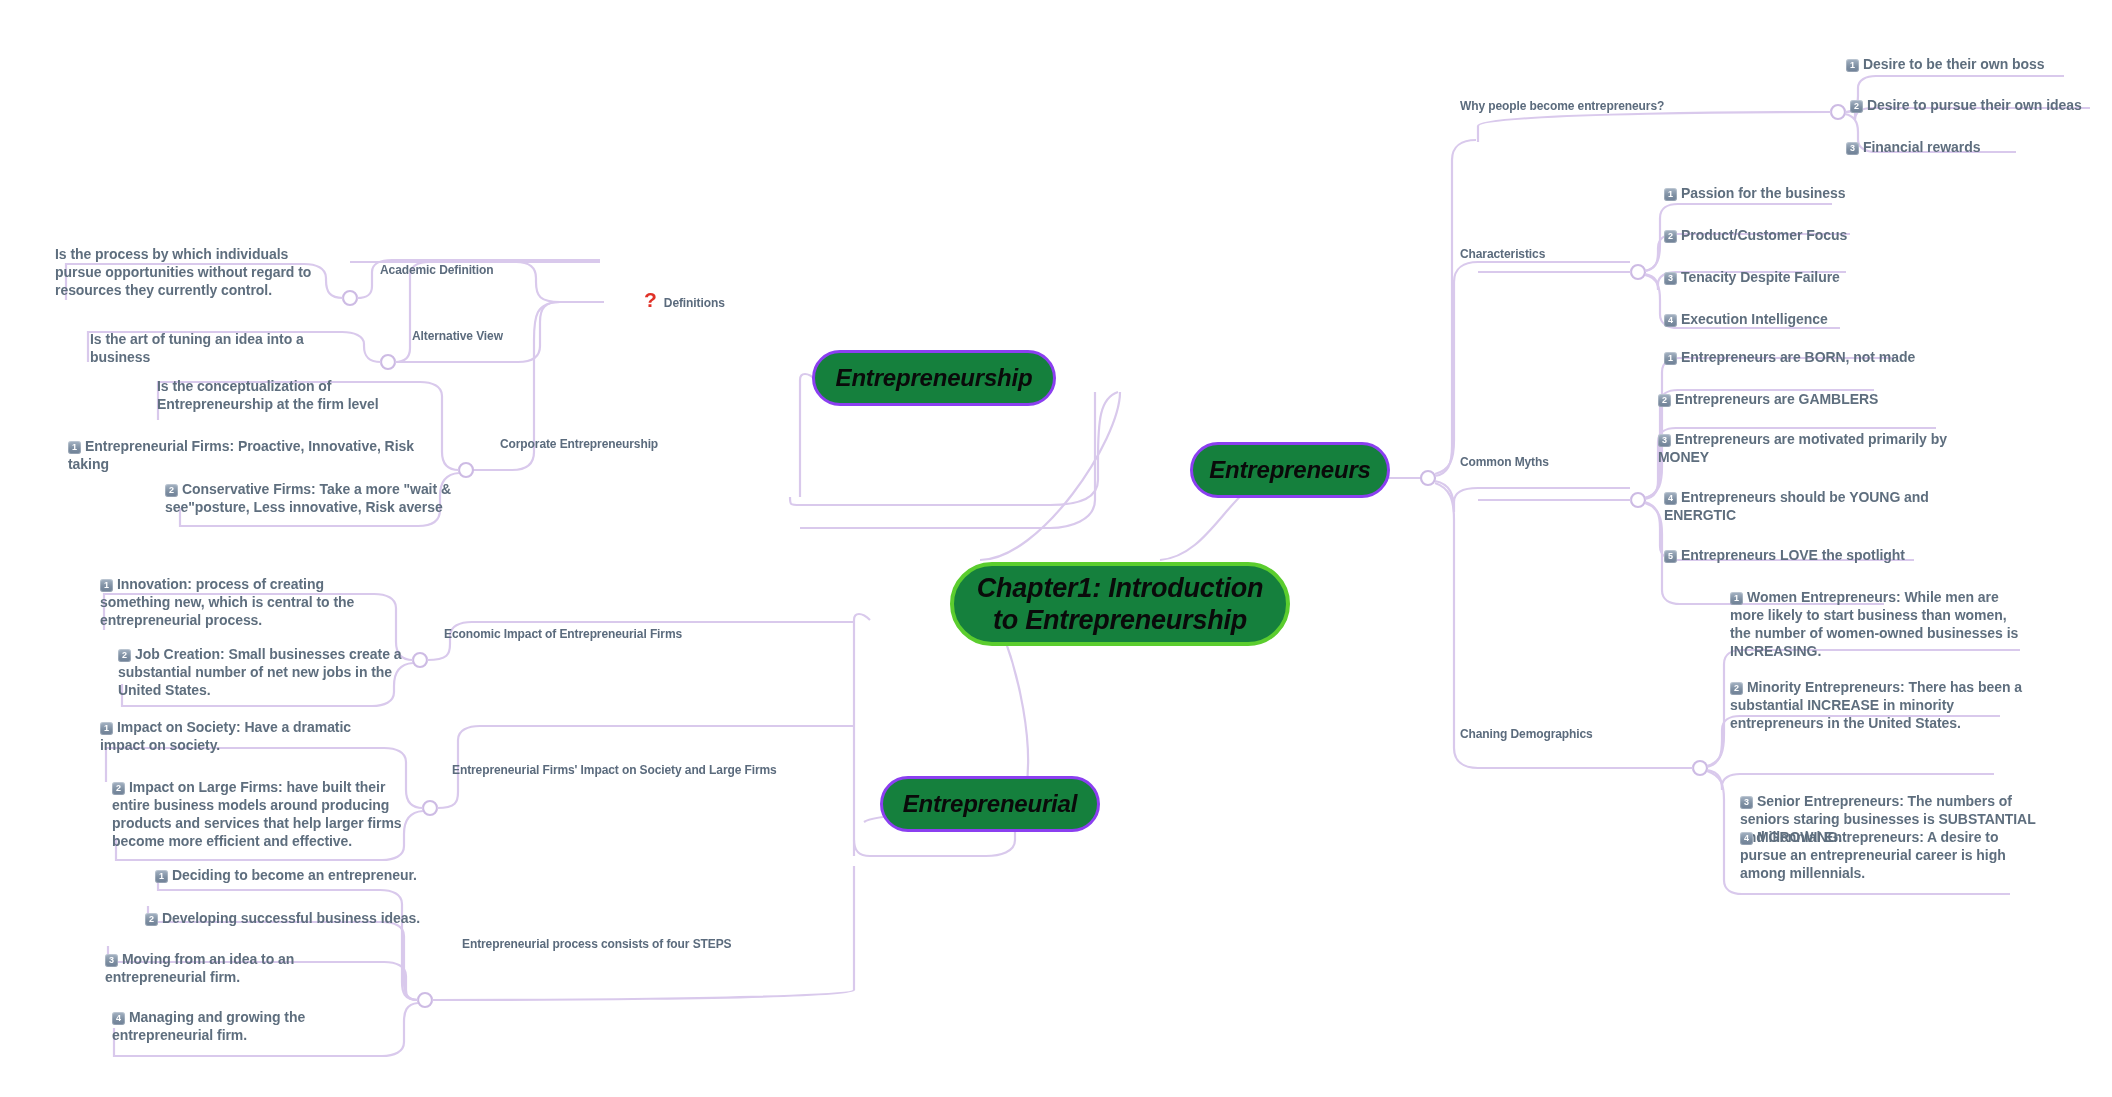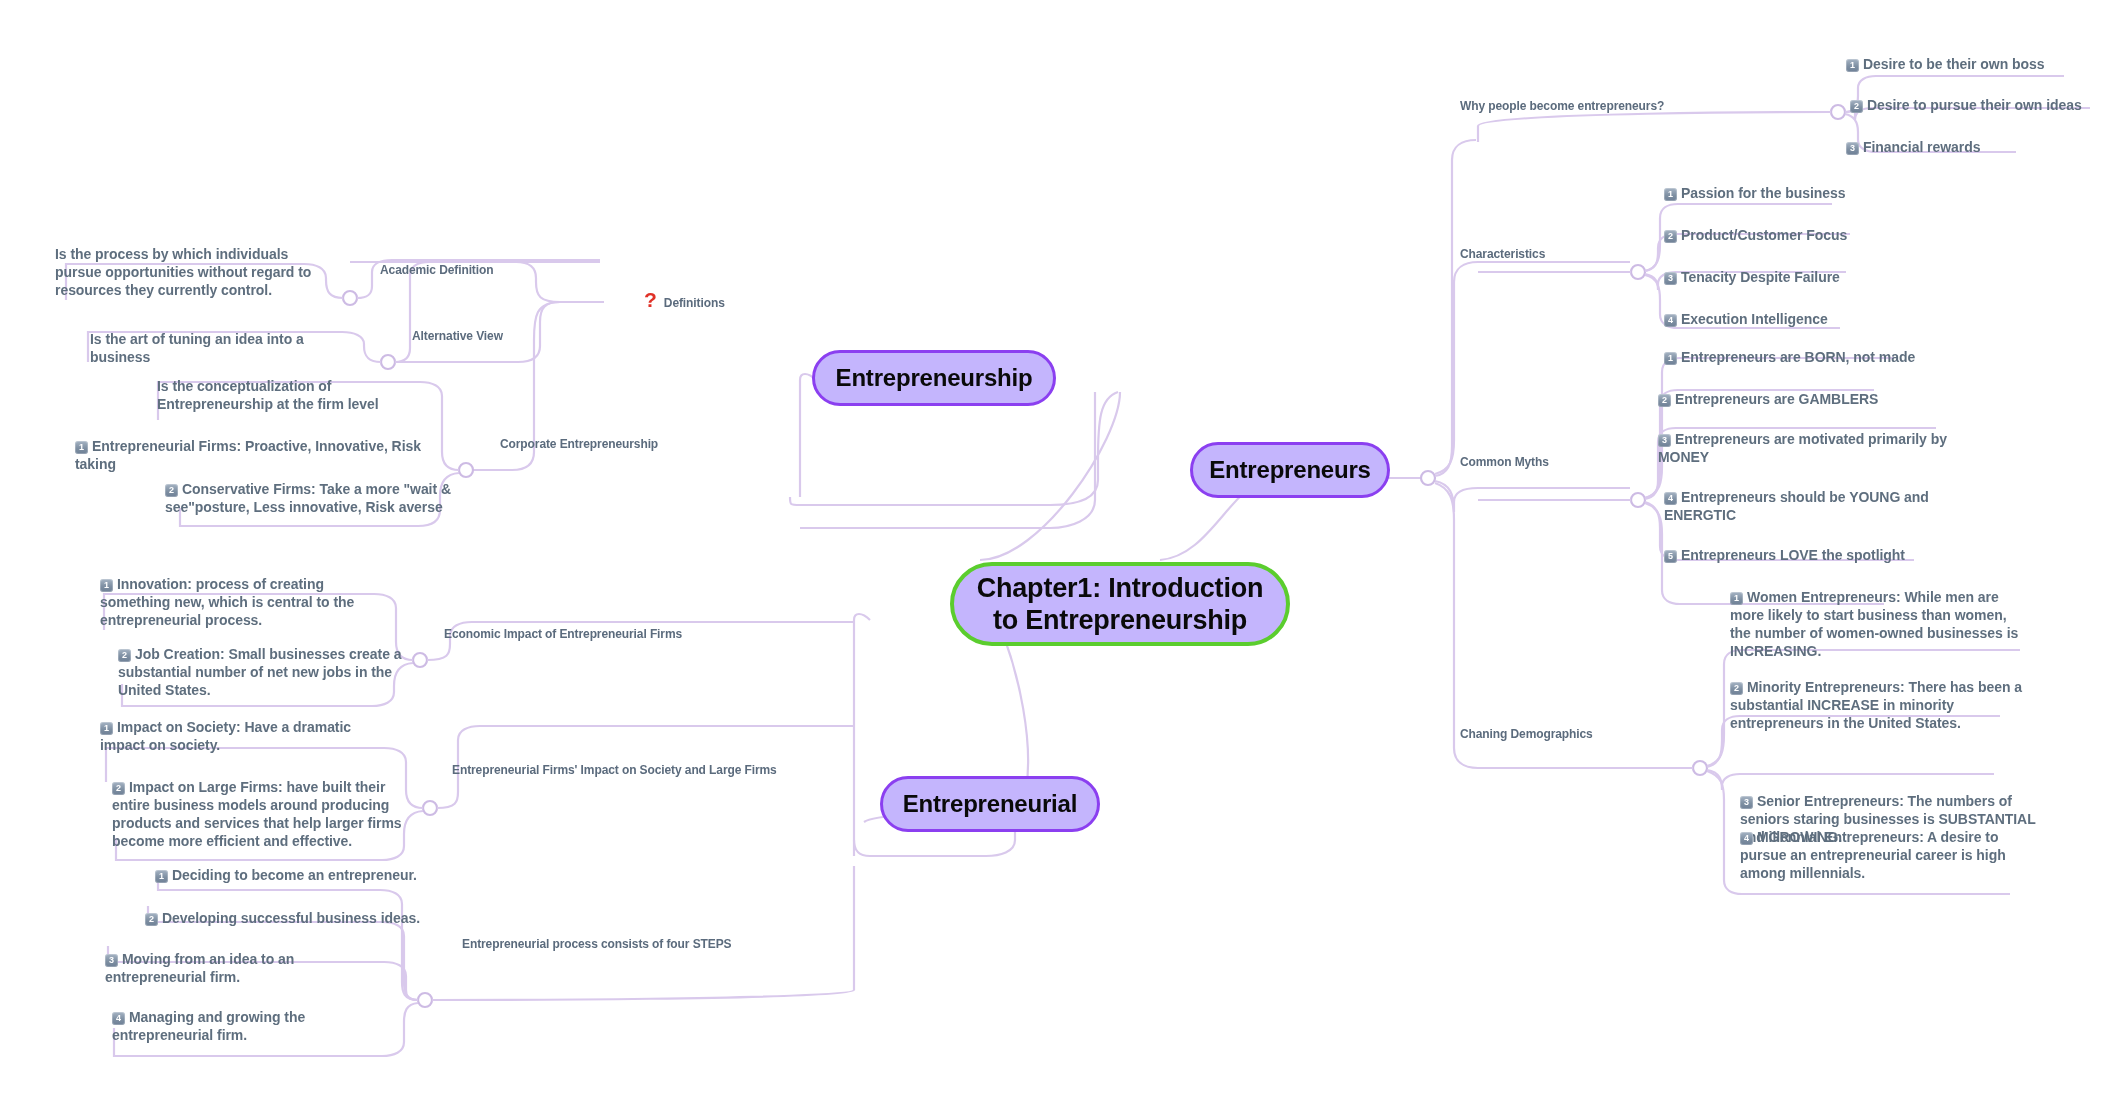--- a/index.html
+++ b/index.html
@@ -10,23 +10,23 @@
   }
   #canvas{position:absolute;left:0;top:0;width:2112px;height:1097px;}
   svg.links{position:absolute;left:0;top:0;width:2112px;height:1097px;pointer-events:none;}
   svg.links path{fill:none;stroke:#d9c9ec;stroke-width:2.2;}
   svg.links circle{fill:#ffffff;stroke:#cdbbe4;stroke-width:2.2;}
 
   
   .node{position:absolute;box-sizing:border-box;}
 
   .pill{
-    background:#c4b5fd;border-radius:999px;
+    background:#15803d;border-radius:999px;
     display:flex;align-items:center;justify-content:center;
-    text-align:center;color:#0a0a0a;font-weight:700;letter-spacing:-0.2px;
+    text-align:center;color:#0a0a0a;font-weight:700;letter-spacing:-0.2px;font-style:italic;
   }
   .pill.root{border:4px solid #5bcd2e;font-size:27px;line-height:32px;padding:8px 16px;}
   .pill.main{border:3px solid #8b3ff0;font-size:24px;line-height:28px;padding:6px 20px;}
 
   .branch-label{
     color:#5b6b7d;font-weight:700;font-size:12px;line-height:25px;
     letter-spacing:-0.1px;white-space:pre-line;
   }
 
   .qmark{color:#e03127;font-weight:700;font-size:21px;margin-right:7px;}
@@ -169,21 +169,21 @@
   <div class="node leaf" style="left:55px;top:245px;width:262px;">Is the process by which individuals pursue opportunities without regard to resources they currently control.</div>
 
   <div class="node branch-label" style="left:412px;top:324px;">Alternative View</div>
 
   <div class="node leaf" style="left:90px;top:330px;width:270px;">Is the art of tuning an idea into a business</div>
 
   <div class="node branch-label" style="left:500px;top:432px;">Corporate Entrepreneurship</div>
 
   <div class="node leaf" style="left:157px;top:377px;width:280px;">Is the conceptualization of Entrepreneurship at the firm level</div>
 
-  <div class="node leaf" style="left:68px;top:437px;width:380px;margin-left:7px;">
+  <div class="node leaf" style="left:68px;top:437px;width:380px;">
     <span class="badge">1</span><span>Entrepreneurial Firms: Proactive, Innovative, Risk taking</span>
   </div>
 
   <div class="node leaf" style="left:165px;top:480px;width:300px;">
     <span class="badge">2</span><span>Conservative Firms: Take a more "wait &amp; see"posture, Less innovative, Risk averse</span>
   </div>
 
   <div class="node branch-label" style="left:444px;top:622px;width:400px;">Economic Impact of Entrepreneurial Firms</div>
 
   <div class="node leaf" style="left:100px;top:575px;width:285px;">

